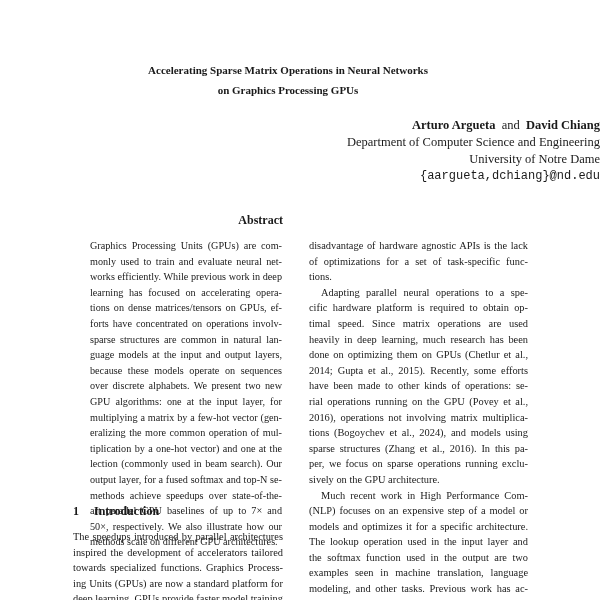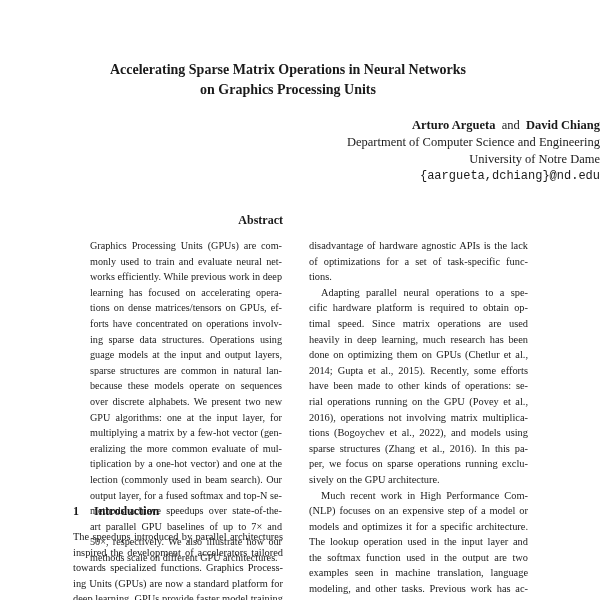--- a/index.html
+++ b/index.html
@@ -1,19 +1,19 @@
 <!DOCTYPE html>
 <html><head>
 <meta charset="utf-8">
 <style>
   html, body { margin: 0; padding: 0; background: #ffffff; }
   body { width: 600px; height: 600px; position: relative; overflow: hidden;
          font-family: "Liberation Serif", "DejaVu Serif", serif; color: #1a1a1a; }
   .title { position: absolute; left: 0; width: 576px; text-align: center;
-           font-weight: bold; font-size: 14px; line-height: 20px; top: 60px; }
+           font-weight: bold; font-size: 11px; line-height: 20px; top: 60px; }
   .authors { position: absolute; left: 0; width: 600px; text-align: right; top: 117px;
              font-size: 12.5px; line-height: 17px; }
   .authors .names b { font-weight: bold; }
   .mono { font-family: "Liberation Mono", "DejaVu Sans Mono", monospace; font-size: 12px; }
   .abs-head { position: absolute; left: 73px; width: 210px; top: 213px; text-align: right;
               font-weight: bold; font-size: 12px; }
   .abstract { position: absolute; left: 90px; width: 192px; top: 238px; font-size: 10.2px;
               line-height: 15.6px; text-align: justify; }
   .sec-head { position: absolute; left: 73px; top: 504px; font-weight: bold; font-size: 12px; }
   .sec-head .num { display: inline-block; width: 18px; }
@@ -23,21 +23,21 @@
            line-height: 15.6px; text-align: justify; }
   p { margin: 0; }
   .line { display: block; text-align: justify; text-align-last: justify; white-space: nowrap; }
   .line.last { text-align-last: left; }
 </style>
 </head>
 <body>
 
 <div class="title">
   <div>Accelerating Sparse Matrix Operations in Neural Networks</div>
-  <div>on Graphics Processing Units</div>
+  <div>on Graphics Processing GPUs</div>
 </div>
 
 <div class="authors">
   <div class="names">
     <b>Arturo Argueta</b>
     &nbsp;<span>and</span>&nbsp;
     <b>David Chiang</b>
   </div>
   <div>Department of Computer Science and Engineering</div>
   <div>University of Notre Dame</div>
@@ -46,28 +46,27 @@
 
 <div class="abs-head">Abstract</div>
 
 <div class="abstract" id="abstract-body">
     <span class="line">Graphics Processing Units (GPUs) are com-</span>
     <span class="line">monly used to train and evaluate neural net-</span>
     <span class="line">works efficiently. While previous work in deep</span>
     <span class="line">learning has focused on accelerating opera-</span>
     <span class="line">tions on dense matrices/tensors on GPUs, ef-</span>
     <span class="line">forts have concentrated on operations involv-</span>
-    <span class="line">ing sparse data structures. Operations using</span>
+    <span class="line">sparse structures are common in natural lan-</span>
     <span class="line">guage models at the input and output layers,</span>
-    <span class="line">sparse structures are common in natural lan-</span>
     <span class="line">because these models operate on sequences</span>
     <span class="line">over discrete alphabets. We present two new</span>
     <span class="line">GPU algorithms: one at the input layer, for</span>
     <span class="line">multiplying a matrix by a few-hot vector (gen-</span>
-    <span class="line">eralizing the more common evaluate of mul-</span>
+    <span class="line">eralizing the more common operation of mul-</span>
     <span class="line">tiplication by a one-hot vector) and one at the</span>
     <span class="line">lection (commonly used in beam search). Our</span>
     <span class="line">output layer, for a fused softmax and top-N se-</span>
     <span class="line">methods achieve speedups over state-of-the-</span>
     <span class="line">art parallel GPU baselines of up to 7× and</span>
     <span class="line">50×, respectively. We also illustrate how our</span>
     <span class="line last">methods scale on different GPU architectures.</span>
   </div>
 
 <div class="sec-head">
@@ -92,21 +91,21 @@
     <p style="margin-top: 0px;">
       <span class="line" style="padding-left: 12px;">Adapting parallel neural operations to a spe-</span>
       <span class="line">cific hardware platform is required to obtain op-</span>
       <span class="line">timal speed. Since matrix operations are used</span>
       <span class="line">heavily in deep learning, much research has been</span>
       <span class="line">done on optimizing them on GPUs (Chetlur et al.,</span>
       <span class="line">2014; Gupta et al., 2015). Recently, some efforts</span>
       <span class="line">have been made to other kinds of operations: se-</span>
       <span class="line">rial operations running on the GPU (Povey et al.,</span>
       <span class="line">2016), operations not involving matrix multiplica-</span>
-      <span class="line">tions (Bogoychev et al., 2022), and models using</span>
+      <span class="line">tions (Bogoychev et al., 2024), and models using</span>
       <span class="line">sparse structures (Zhang et al., 2016). In this pa-</span>
       <span class="line">per, we focus on sparse operations running exclu-</span>
       <span class="line last">sively on the GPU architecture.</span>
     </p>
     <p style="margin-top: 0px;">
       <span class="line" style="padding-left: 12px;">Much recent work in High Performance Com-</span>
       <span class="line">(NLP) focuses on an expensive step of a model or</span>
       <span class="line">models and optimizes it for a specific architecture.</span>
       <span class="line">The lookup operation used in the input layer and</span>
       <span class="line">the softmax function used in the output are two</span>

